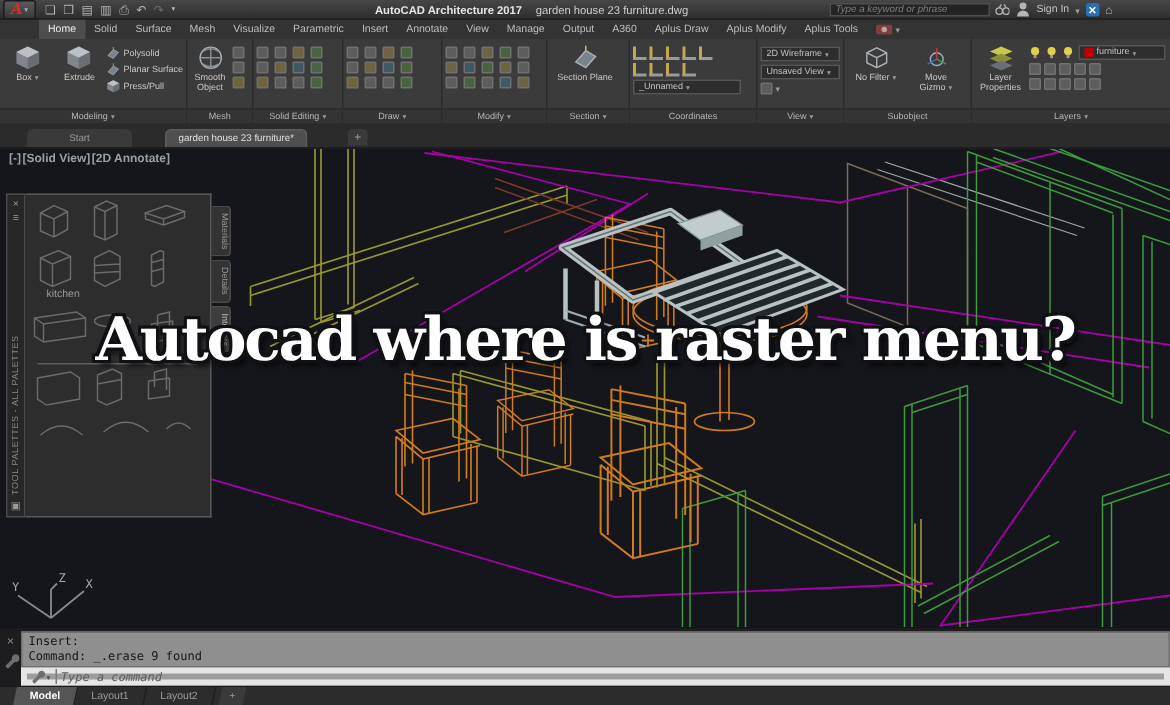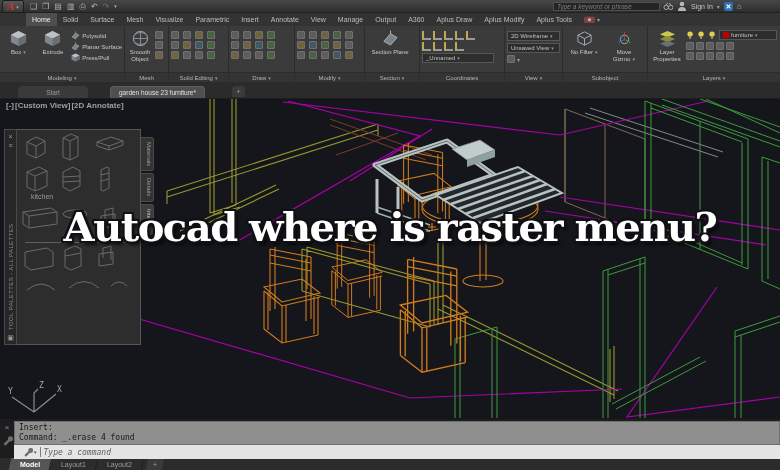--- a/index.html
+++ b/index.html
@@ -85,21 +85,21 @@
   .pal-group-label{position:absolute;left:14px;top:63px;font-size:7px;color:#9a9a9a}
   .pal-div{position:absolute;left:8px;right:8px;top:112px;height:1px;background:#5e5e5e}
   .pal-tabs{width:13px;display:flex;flex-direction:column;padding-top:8px}
   .ptab{writing-mode:vertical-rl;font-size:6px;color:#999;background:#333;border:1px solid #4a4a4a;border-left:none;border-radius:0 3px 3px 0;padding:4px 1px;margin-bottom:2px;white-space:nowrap;overflow:hidden}
   .ptab.active{background:#3d3d3d;color:#c0c0c0}
 
   
   #cmd{position:absolute;top:419px;left:0;width:780px;height:38px;background:#1d1d1f;z-index:10}
   .cmd-side{position:absolute;left:0;top:0;width:14px;height:38px;display:flex;flex-direction:column;align-items:center;gap:3px;padding-top:4px;color:#8f8f8f;font-size:8px}
   .cmd-hist{position:absolute;left:14px;right:0;top:2px;height:24px;background:#8f8f8f;border:1px solid #6f6f6f;padding:1px 4px;font:8px "DejaVu Sans Mono",monospace;color:#161616;line-height:10px;white-space:pre}
-  .cmd-input{position:absolute;left:14px;right:0;top:26px;height:12px;background:#9d9d9d;border:7px solid #e5e5e5;display:flex;align-items:center;padding:0 2px}
+  .cmd-input{position:absolute;left:14px;right:0;top:26px;height:12px;background:#9d9d9d;border:4px solid #e5e5e5;display:flex;align-items:center;padding:0 2px}
   .cmd-input .cin-ic{display:flex;align-items:center;gap:1px;margin-right:3px;border-right:1px solid #7c7c7c;padding-right:3px;height:10px}
   .cmd-input input{flex:1;background:transparent;border:none;outline:none;font:italic 8px "DejaVu Sans Mono",monospace;color:#4f4f4f}
   .cmd-input input::placeholder{color:#5e5e5e;font-style:italic}
 
   
   #ltabs{position:absolute;top:457px;left:0;width:780px;height:13px;background:#2c2c2c;border-top:1px solid #1a1a1a;display:flex;align-items:stretch;padding-left:10px;font-size:7px}
   .ltab{padding:0 10px;display:flex;align-items:center;color:#9b9b9b;border-right:1px solid #1f1f1f;transform:skewX(-12deg)}
   .ltab span{transform:skewX(12deg)}
   .ltab.active{background:#555;color:#fff;font-weight:700}
   .ltab-plus{width:16px;display:flex;align-items:center;justify-content:center;color:#9b9b9b;background:#3a3a3a;margin-left:4px;transform:skewX(-12deg)}
@@ -168,20 +168,24 @@
     </div>
   <div class="qat">
     <span>❏</span>
     <span>❒</span>
     <span>▤</span>
     <span>▥</span>
     <span>⎙</span>
     <span>↶</span>
     <span style="color:#6e6e6e">↷</span>
     <span style="font-size:5px">▾</span>
+  </div>
+  <div class="ttl">
+    <span class="app">AutoCAD Architecture 2017</span>
+    <span class="doc">garden house 23 furniture.dwg</span>
   </div>
   <input id="searchbox" placeholder="Type a keyword or phrase" style="">
   <div class="tb-right">
     <span class="mi">
         <svg width="11" height="11" viewBox="0 0 11 11">
           <use href="#sym-binoc"></use>
         </svg>
       </span>
     <span class="mi">
         <svg width="10" height="11" viewBox="0 0 10 11">
@@ -526,21 +530,21 @@
 
     <g stroke="#8a8a8a" stroke-width="1.2" fill="none">
       <path d="M34,313 L12,298 M34,313 L34,294 L38,290 M34,313 L56,295"></path>
       <text x="8" y="295" class="ucsl">Y</text>
       <text x="39" y="289" class="ucsl">Z</text>
       <text x="57" y="293" class="ucsl">X</text>
     </g>
   </svg>
 
   <div id="vplabel">
-    <span>[-]</span><span>[Custom View]</span><span>[2D Annotate]</span>
+    <span>[-]</span><span>[Solid View]</span><span>[2D Annotate]</span>
   </div>
 
   <div id="palette">
     <div class="pal-spine">
       <span class="pico">×</span>
       <span class="pico">≡</span>
       <span class="pal-title">TOOL PALETTES - ALL PALETTES</span>
       <span class="pico">▣</span>
     </div>
     <div class="pal-body">
@@ -608,21 +612,21 @@
 </div>
 
 <div id="cmd">
   <div class="cmd-side">
     <span>×</span>
     <svg width="11" height="11" viewBox="0 0 11 11">
         <use href="#sym-wrench"></use>
       </svg>
   </div>
   <div class="cmd-hist"><span>Insert:</span>
-<span>Command: _.erase 4 found</span></div>
+<span>Command: _.erase 9 found</span></div>
   <div class="cmd-input">
     <span class="cin-ic">
       <svg width="10" height="10" viewBox="0 0 11 11">
           <use href="#sym-wrench"></use>
         </svg>
       <span style="font-size:5px;color:#4f4f4f">▾</span>
     </span>
     <input placeholder="Type a command" style="">
   </div>
 </div>

